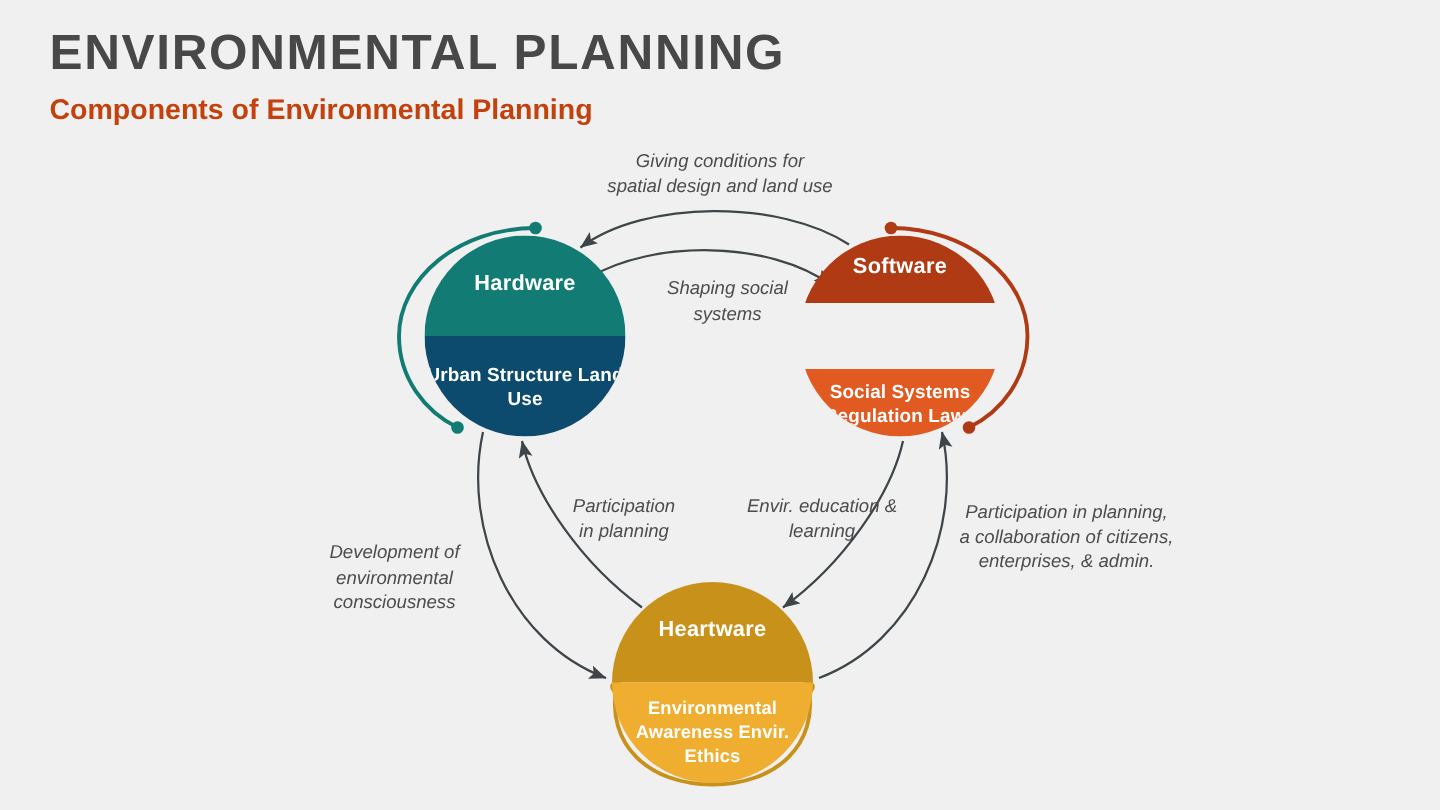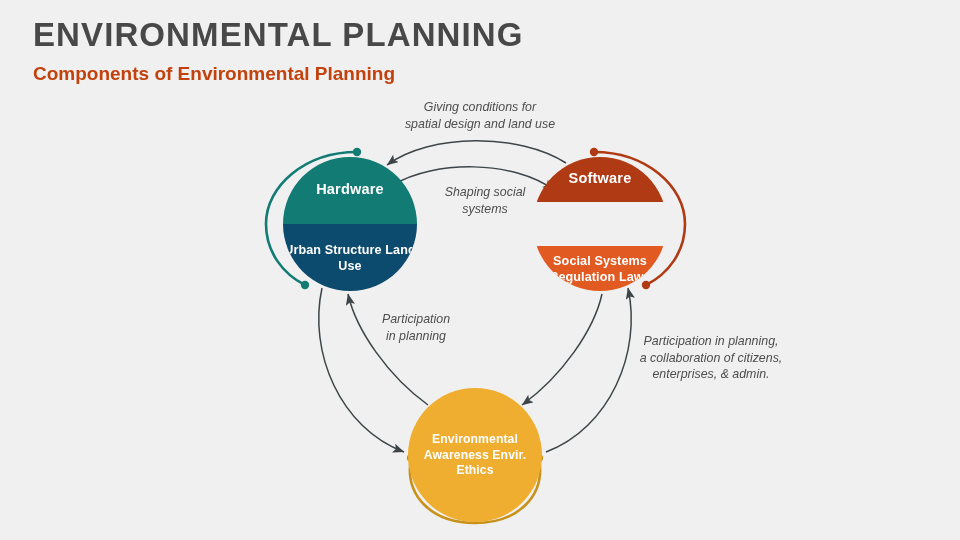--- a/index.html
+++ b/index.html
@@ -130,21 +130,21 @@
     position: absolute;
     font-style: italic;
     color: #4d4d4d;
     font-size: 12.4px;
     line-height: 1.35;
     text-align: center;
     white-space: pre-line;
   }
   #note-top        { left: 380px; top: 99px;  width: 200px; }
   #note-shaping    { left: 415px; top: 184px; width: 140px; }
-  #note-participation { left: 357px; top: 311px; width: 118px; }
+  #note-participation { left: 357px; top: 329px; width: 118px; }
   #note-education  { left: 478px; top: 329px; width: 140px; }
   #note-development{ left: 198px; top: 360px; width: 130px; }
   #note-collab     { left: 628px; top: 333px; width: 166px; }
 </style>
 </head>
 <body>
 
 <div id="slide">
 
   <div id="header">
@@ -206,30 +206,38 @@
     <div class="half top">
       <div class="heading">Software</div>
     </div>
     <div class="half bottom">
       <div class="detail">Social Systems
 Regulation Laws</div>
     </div>
   </div>
 
   <div class="node" id="node-heartware">
+    <div class="half top">
+      <div class="heading">Heartware</div>
+    </div>
     <div class="half bottom">
       <div class="detail">Environmental
 Awareness
 Envir. Ethics</div>
     </div>
   </div>
 
   <div class="note" id="note-shaping">Shaping social
 systems</div>
   <div class="note" id="note-top">Giving conditions for
 spatial design and land use</div>
   <div class="note" id="note-participation">Participation
 in planning</div>
+  <div class="note" id="note-education">Envir. education &amp;
+learning</div>
+  <div class="note" id="note-development">Development of
+environmental
+consciousness</div>
   <div class="note" id="note-collab">Participation in planning,
 a collaboration of citizens,
 enterprises, &amp; admin.</div>
 
 </div>
 
 </body></html>

